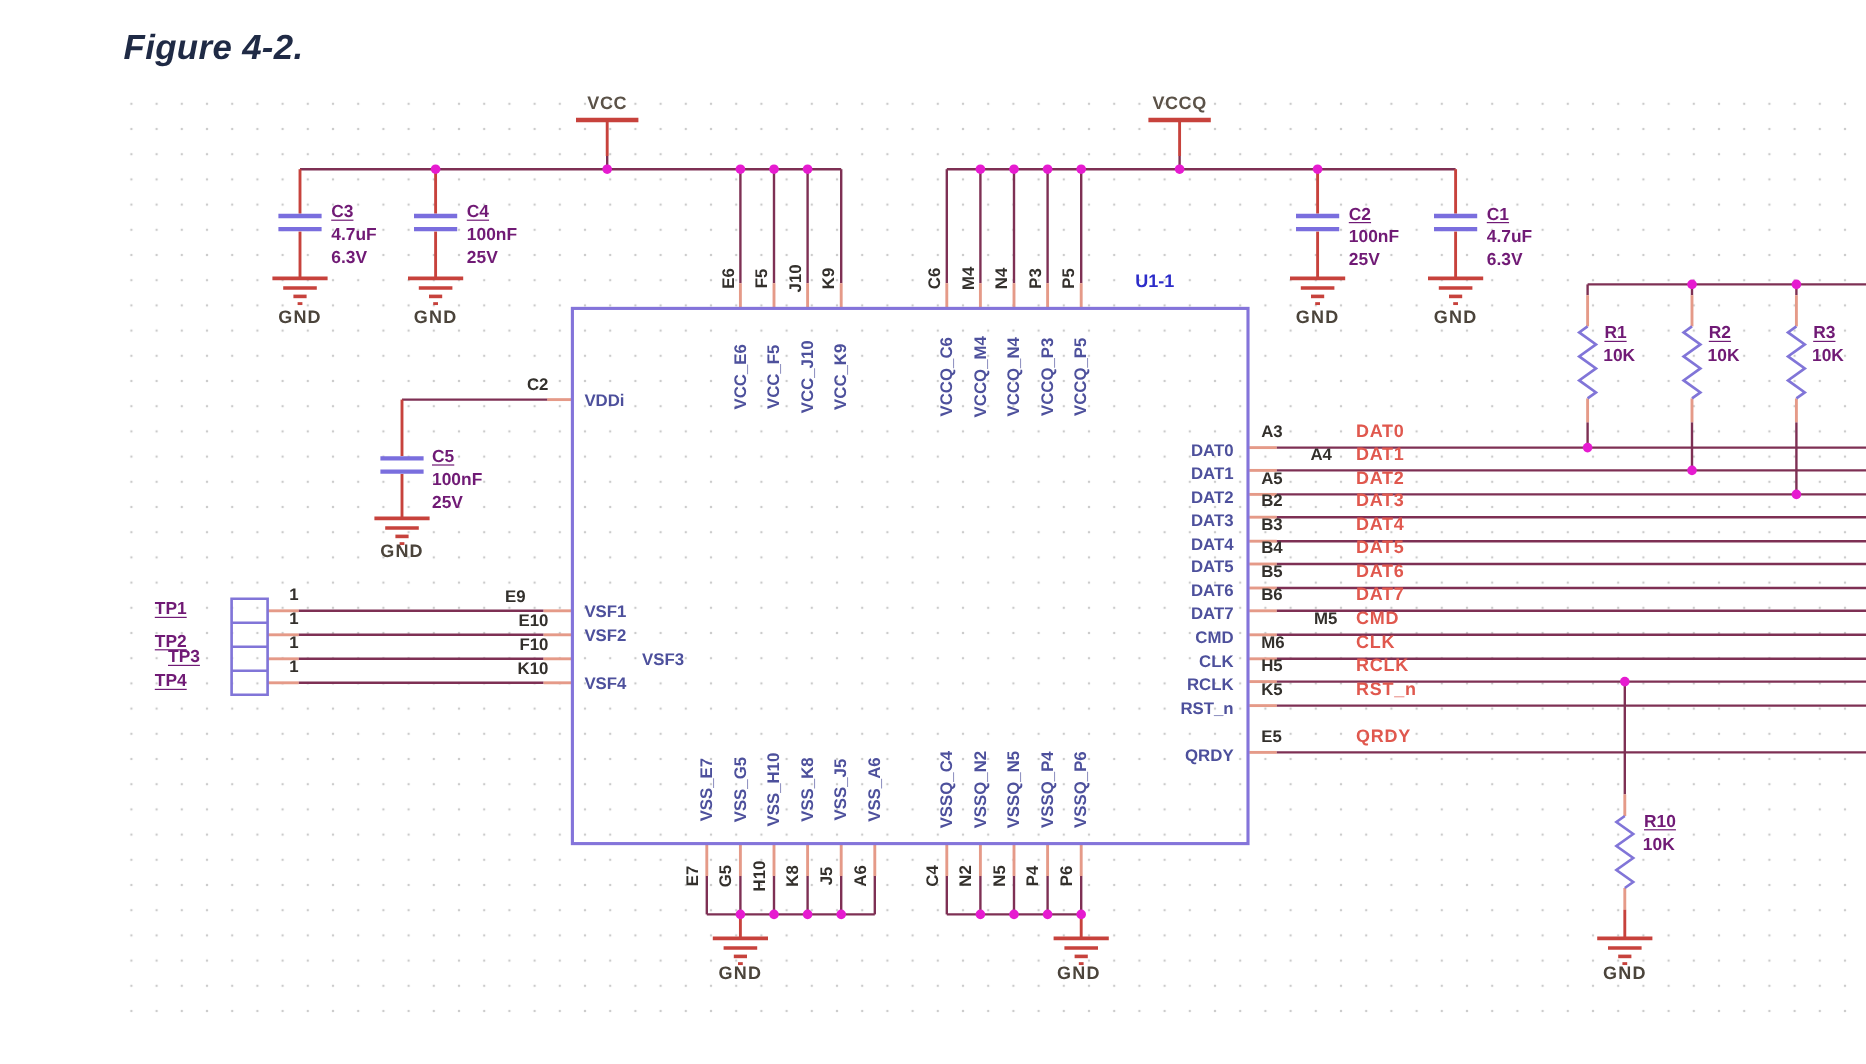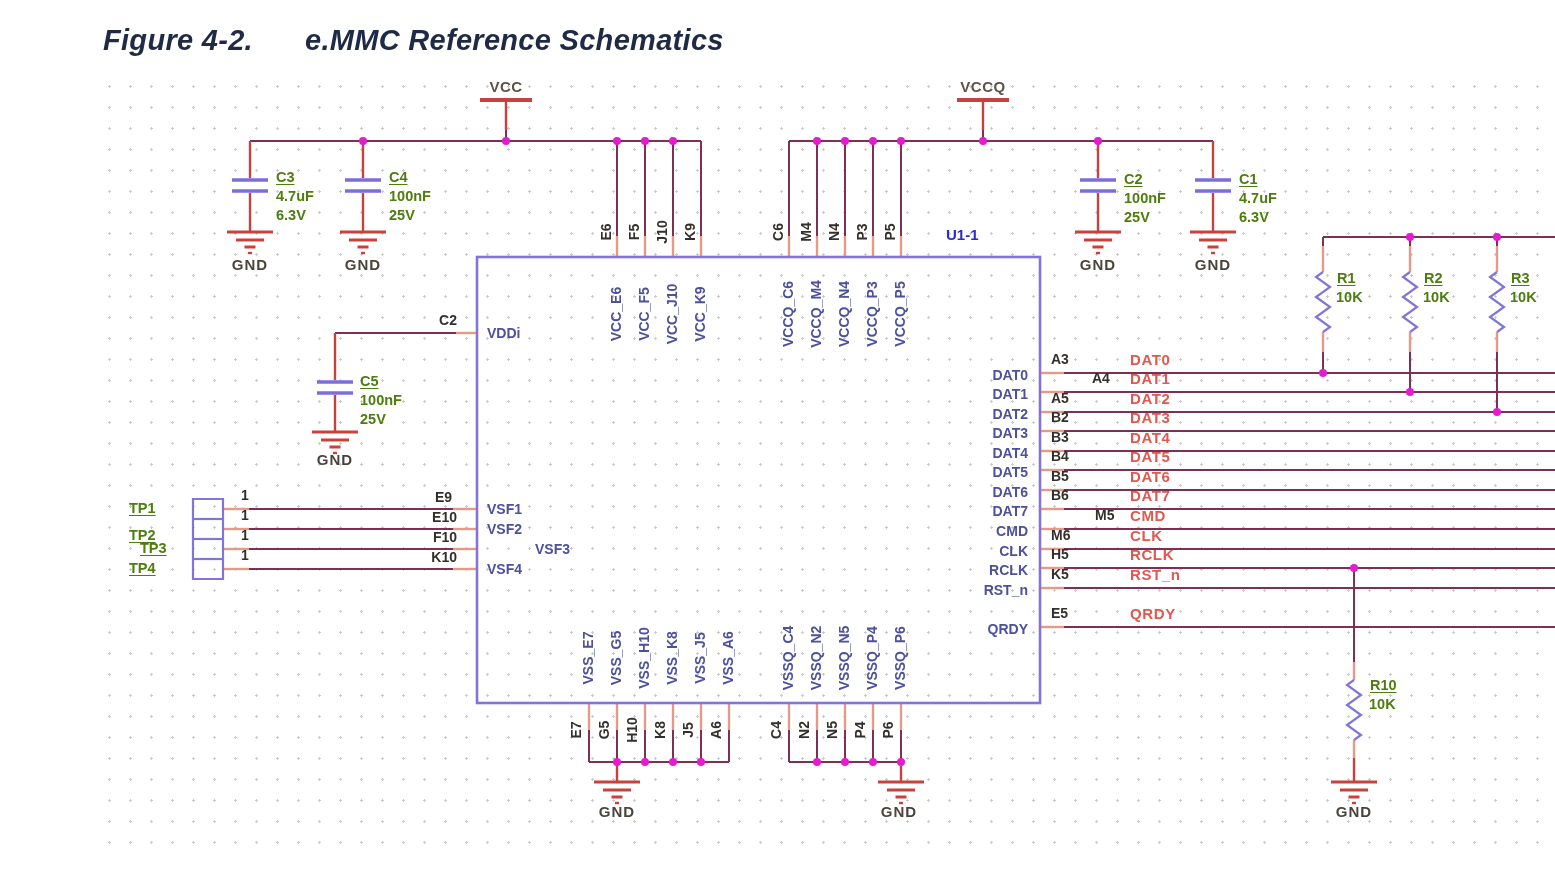--- a/index.html
+++ b/index.html
@@ -22,33 +22,32 @@
   .chipline{stroke:#8474da;stroke-width:2.6;fill:none;}
   .dot{fill:#e61bd0;stroke:none;}
   #labels{position:absolute;left:0;top:0;width:1555px;height:887px;pointer-events:none;}
   .lbl{position:absolute;font:700 14px "Liberation Sans",sans-serif;white-space:nowrap;line-height:1.1;}
   .vtext{transform:translate(-50%,-50%) rotate(-90deg);}
   .ctext{transform:translateX(-50%);}
   .ralign{text-align:right;}
   .pinnum{color:#33302c;}
   .pinname{color:#4d509c;}
   .netred{color:#e0584e;font-size:15px;letter-spacing:.6px;}
-  .bluelabel{color:#4d7c0f;font-size:14.5px;}
+  .bluelabel{color:#701a75;font-size:14.5px;}
   .u{text-decoration:underline;text-underline-offset:2px;}
   .gndtext{color:#4b443b;font-size:15px;letter-spacing:1px;}
   .pwr{color:#5b5248;font-size:15px;letter-spacing:.5px;}
   .refdes{color:#2c2cc9;font-size:15px;}
 </style>
 </head>
 <body>
 
 <div class="stage">
   <div class="fig-title">
     <span>Figure 4-2.</span>
-    <span>e.MMC Reference Schematics</span>
   </div>
 
   <div class="sheet"></div>
 
   <svg id="wires" width="1555" height="887" viewBox="0 0 1555 887">
     <g id="gWire">
         <path d="M506 130 V141" class="wire"></path>
         <path d="M250 141 H701" class="wire"></path>
         <path d="M617 141 V236" class="wire"></path>
         <path d="M617 236 V256" class="stub"></path>
@@ -289,21 +288,21 @@
       <div class="lbl pinnum vtext" style="top: 730px; left: 805px;">N2</div>
       <div class="lbl pinname vtext" style="top: 658px; left: 817px;">VSSQ_N2</div>
       <div class="lbl pinnum vtext" style="top: 730px; left: 833px;">N5</div>
       <div class="lbl pinname vtext" style="top: 658px; left: 845px;">VSSQ_N5</div>
       <div class="lbl pinnum vtext" style="top: 730px; left: 861px;">P4</div>
       <div class="lbl pinname vtext" style="top: 658px; left: 873px;">VSSQ_P4</div>
       <div class="lbl pinnum vtext" style="top: 730px; left: 889px;">P6</div>
       <div class="lbl pinname vtext" style="top: 658px; left: 901px;">VSSQ_P6</div>
       <div class="lbl pinnum ralign" style="top: 313px; left: 389px; width: 68px;">C2</div>
       <div class="lbl pinname" style="top: 326px; left: 487px;">VDDi</div>
-      <div class="lbl pinnum ralign" style="top: 490px; left: 384px; width: 68px;">E9</div>
+      <div class="lbl pinnum ralign" style="top: 490px; left: 370px; width: 68px;">E9</div>
       <div class="lbl pinname" style="top: 502px; left: 487px;">VSF1</div>
       <div class="lbl pinnum ralign" style="top: 510px; left: 389px; width: 68px;">E10</div>
       <div class="lbl pinname" style="top: 522px; left: 487px;">VSF2</div>
       <div class="lbl pinnum ralign" style="top: 530px; left: 389px; width: 68px;">F10</div>
       <div class="lbl pinname" style="top: 542px; left: 487px; margin-left: 48px;">VSF3</div>
       <div class="lbl pinnum ralign" style="top: 550px; left: 389px; width: 68px;">K10</div>
       <div class="lbl pinname" style="top: 562px; left: 487px;">VSF4</div>
       <div class="lbl pinnum" style="top: 352px; left: 1051px;">A3</div>
       <div class="lbl netred" style="top: 352px; left: 1130px;">DAT0</div>
       <div class="lbl pinname ralign" style="top: 368px; left: 938px; width: 90px;">DAT0</div>

